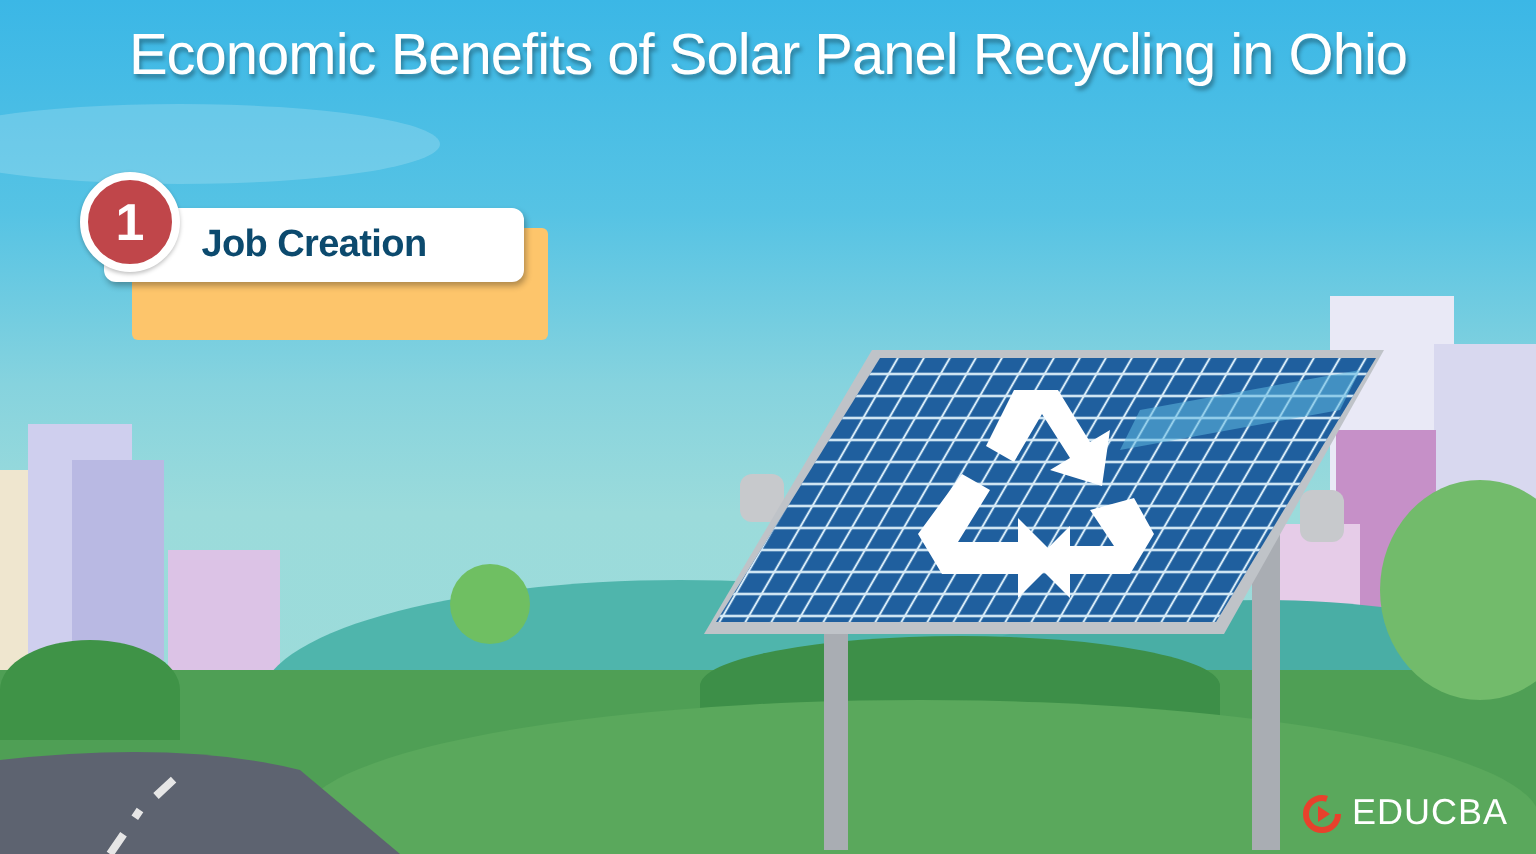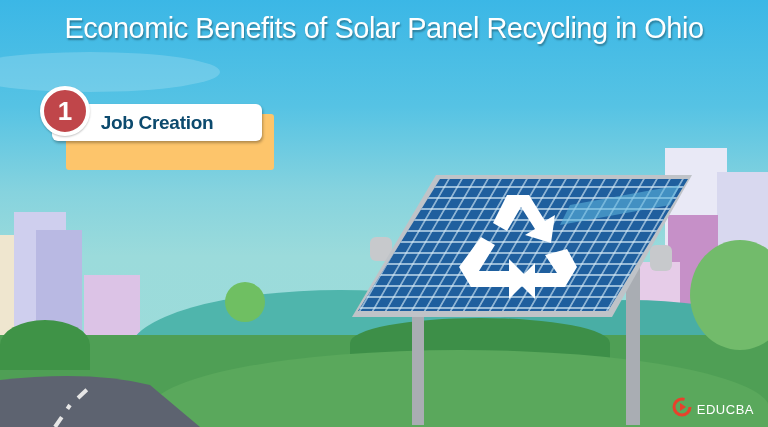--- a/index.html
+++ b/index.html
@@ -11,21 +11,21 @@
   .building { position:absolute; }
   .hill { position:absolute; border-radius:50% 50% 0 0; }
   .card-wrap { position:absolute; left:48px; width:240px; height:72px; }
   .card-shadow { position:absolute; left:18px; top:18px; width:208px; height:56px; background:#fdc56b; border-radius:3px; }
   .card { position:absolute; left:4px; top:8px; width:210px; height:37px; background:#fff; border-radius:6px;
     box-shadow: 1px 2px 3px rgba(0,0,0,0.3); display:flex; align-items:center; justify-content:center;
     font-weight:bold; font-size:19px; color:#0c4a6e; letter-spacing:-0.3px; }
   .badge { position:absolute; left:-8px; top:-10px; width:42px; height:42px; border-radius:50%; background:#c0464a;
     border:4px solid #fff; color:#fff; font-weight:bold; font-size:26px; display:flex; align-items:center; justify-content:center;
     box-shadow:0 1px 2px rgba(0,0,0,0.25); }
-  .logo { position:absolute; right:14px; bottom:10px; display:flex; align-items:flex-end; gap:5px; color:#fff; font-size:13px; letter-spacing:0.5px; }
+  .logo { position:absolute; right:14px; bottom:10px; display:flex; align-items:flex-end; gap:5px; color:#fff; font-size:18px; letter-spacing:0.5px; }
 </style>
 </head>
 <body>
 
 <div class="scene">
 
   <div style="position:absolute;left:-40px;top:52px;width:260px;height:40px;border-radius:50%;background:rgba(255,255,255,0.18);"></div>
 
   <div class="building" style="left:0;top:235px;width:16px;height:140px;background:#efe6cf;"></div>
   <div class="building" style="left:14px;top:212px;width:52px;height:170px;background:#cfcfee;"></div>

